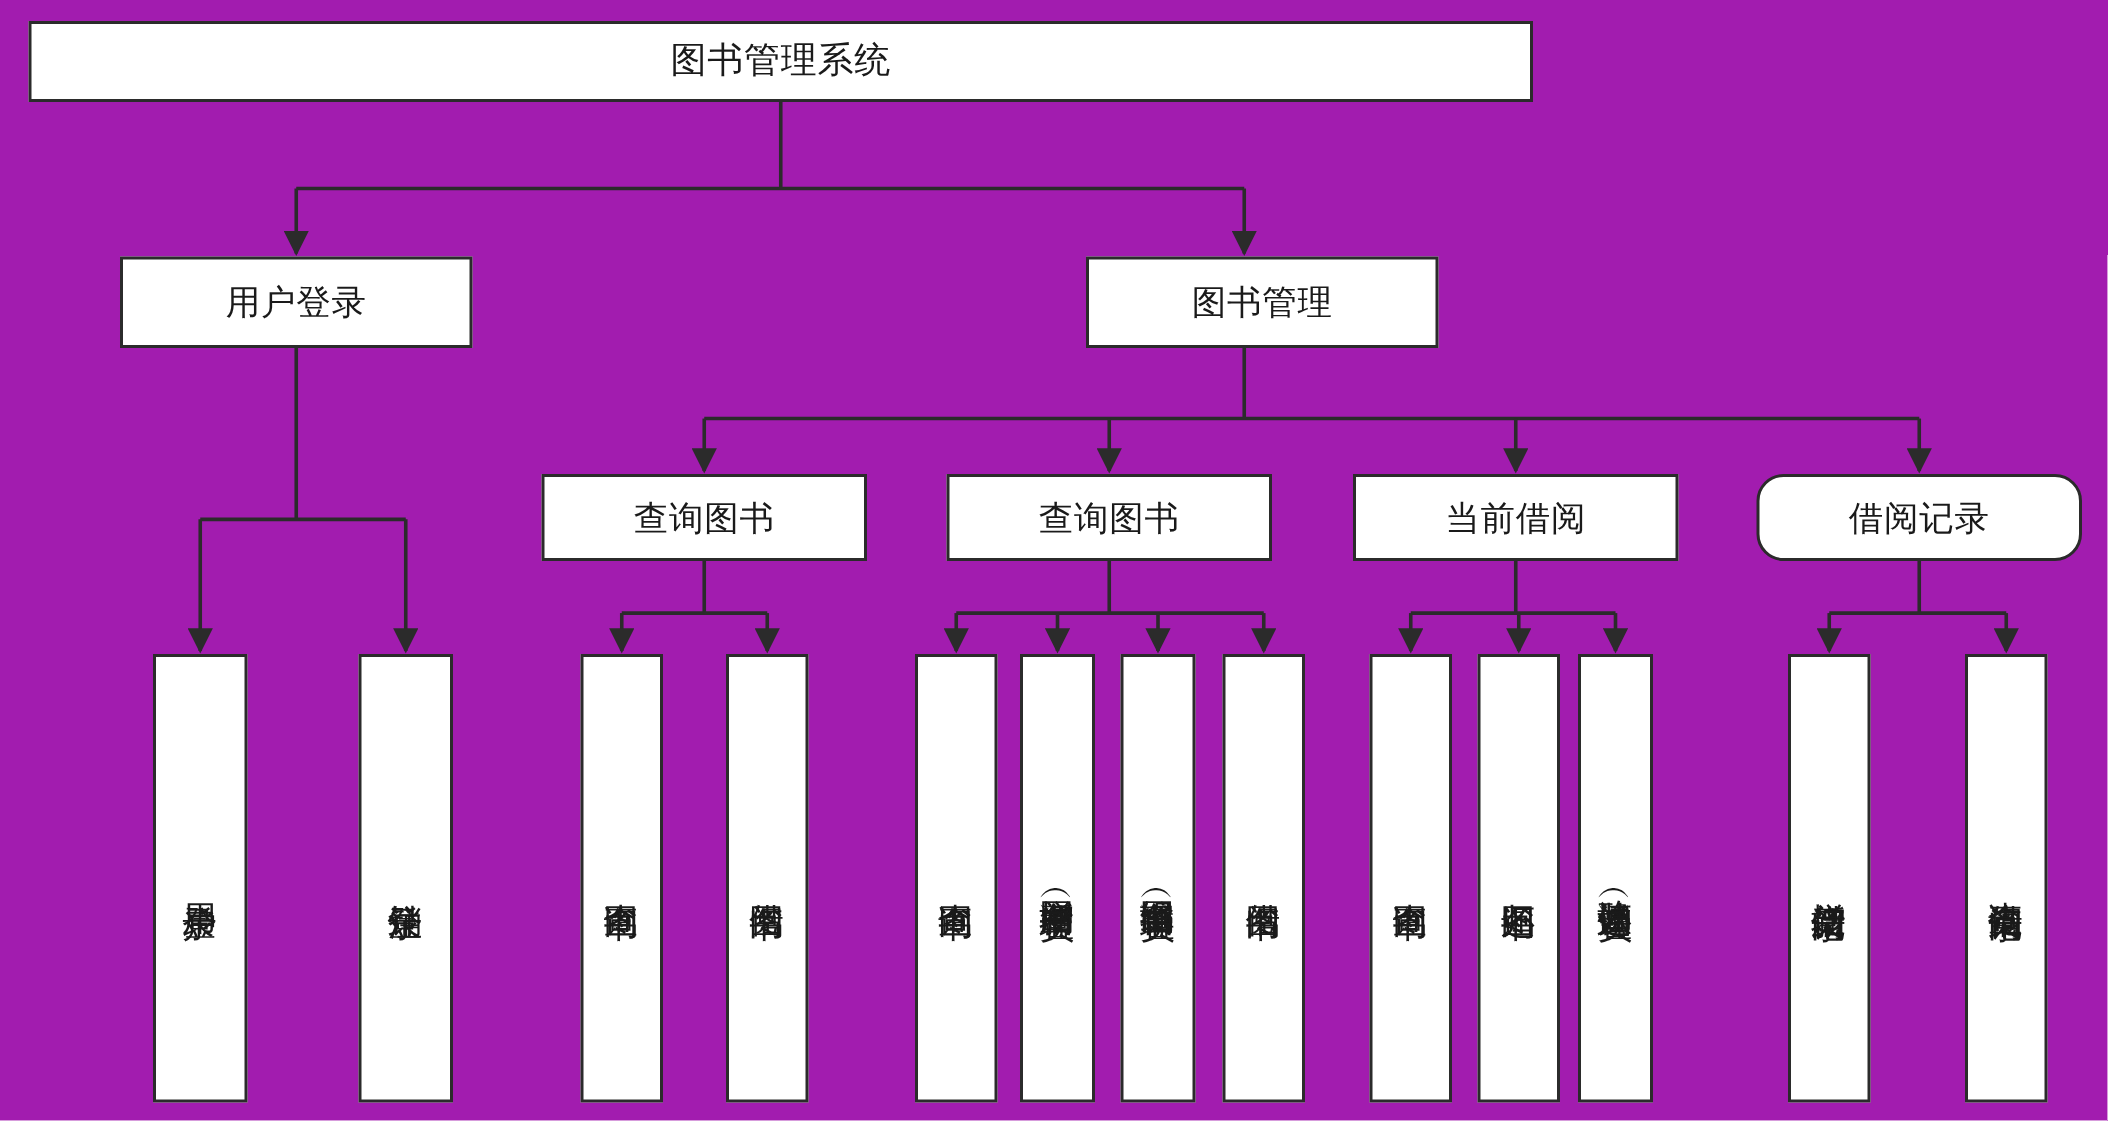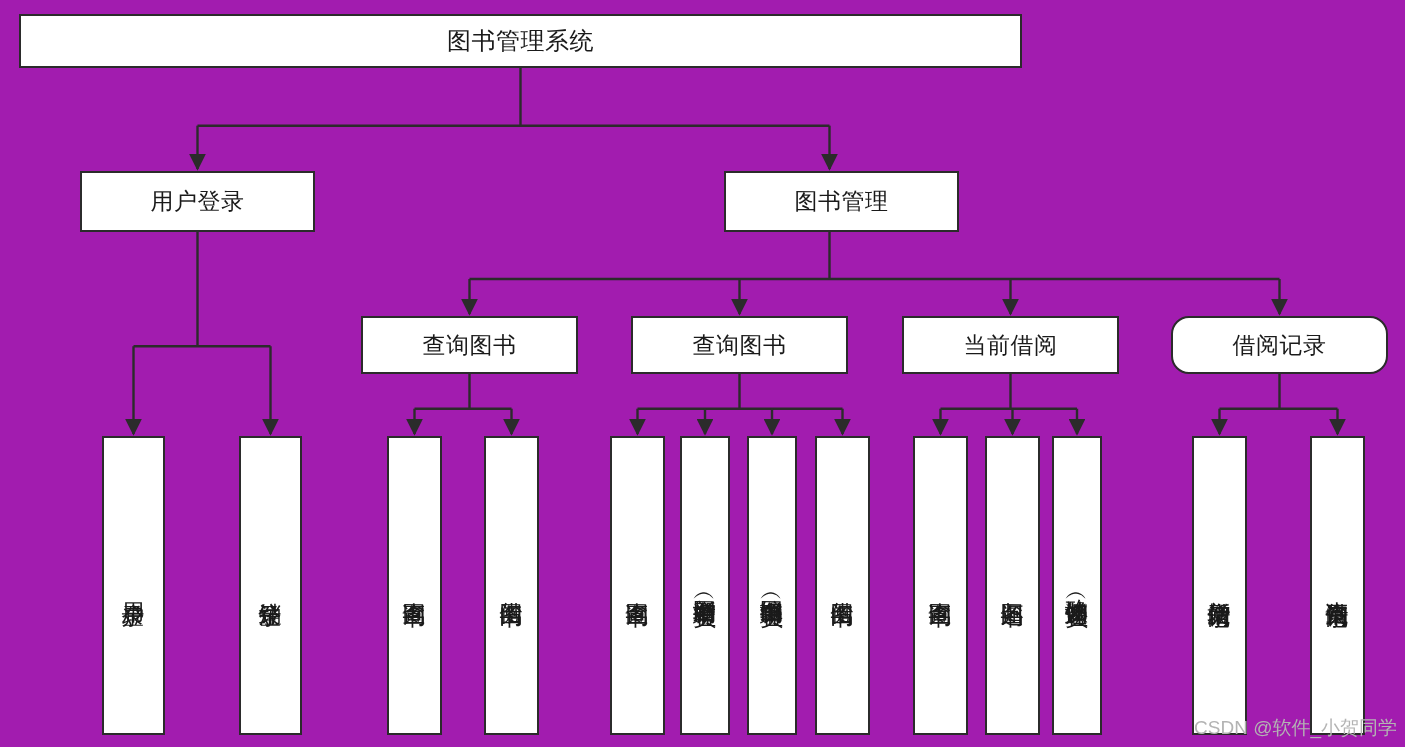--- a/index.html
+++ b/index.html
@@ -168,14 +168,13 @@
         <span class="lbl">确认归还（管理员）</span>
       </div>
       <div class="node vert" style="left: 1192px; top: 436px; width: 55px; height: 299px;">
         <span class="lbl">新增借阅记录</span>
       </div>
       <div class="node vert" style="left: 1310px; top: 436px; width: 55px; height: 299px;">
         <span class="lbl">查询借阅记录</span>
       </div>
     </div>
 
-  <div class="watermark">CSDN @软件_小贺同学</div>
 </div>
 
 </body></html>

